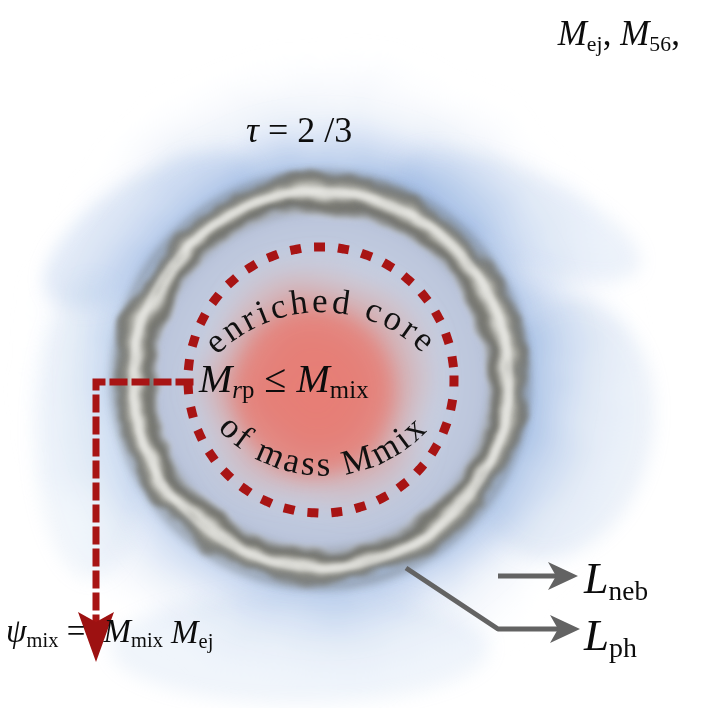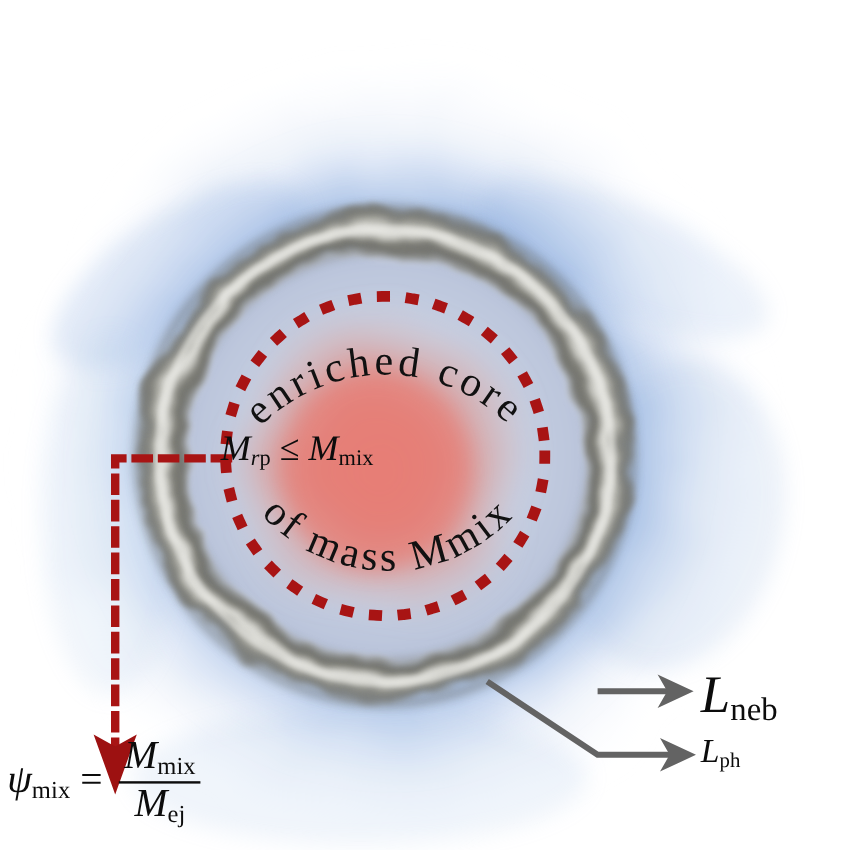--- a/index.html
+++ b/index.html
@@ -14,33 +14,33 @@
   sub.si{font-size:.62em;font-style:italic;vertical-align:-.26em;}
 
   
   #params{right:22px;top:16px;text-align:center;font-size:35px;}
   #params .row{display:block;margin-bottom:2px;}
 
   
   #tau{left:246px;top:112px;font-size:36px;}
 
   
-  #ineq{left:184px;top:358px;font-size:30px;}
+  #ineq{left:199px;top:358px;font-size:40px;}
 
   
   #psi{left:6px;top:614px;font-size:33px;display:flex;align-items:center;}
-  #psi .frac{display:inline-flex;flex-direction:column;align-items:center;
+  #psi .frac{display:inline-flex;flex-direction:row;align-items:center;
              margin-left:14px;line-height:1.0;}
   #psi .frac .num{padding:0 4px 1px 4px;}
   #psi .frac .bar{display:block;width:100%;height:2.5px;background:#0c0c0c;}
   #psi .frac .den{padding:1px 4px 0 4px;}
 
   
   #lneb{left:584px;top:556px;font-size:44px;}
-  #lph{left:584px;top:612px;font-size:28px;}
+  #lph{left:584px;top:612px;font-size:45px;}
 
   
   .arcbox{position:absolute;left:0;top:0;width:702px;height:708px;pointer-events:none;}
   .arctxt{font-family:"Liberation Serif","DejaVu Serif",serif;fill:#111111;}
 </style>
 </head>
 <body>
 
 <div id="stage">
 
@@ -181,22 +181,24 @@
   </svg>
 
   <svg class="layer" viewBox="0 0 702 708">
     <path d="M 406,568 L 498,629 L 560,629" fill="none" stroke="#636363" stroke-width="5" stroke-linejoin="round"></path>
     <path d="M 498,576 L 558,576" stroke="#636363" stroke-width="5" fill="none"></path>
     <path d="M 578,576 L 548,562 L 556,576 L 548,590 Z" fill="#636363"></path>
     <path d="M 580,629 L 550,615 L 558,629 L 550,643 Z" fill="#636363"></path>
   </svg>
 
   <div class="lbl" id="params">
+    <span class="row"><span class="ital">M</span><sub class="s">ej</sub><span>, </span><span class="ital">M</span><sub class="s">56</sub><span>,</span></span>
   </div>
 
+  <div class="lbl" id="tau"><span class="ital">τ</span><span> = </span><span>2 /3</span></div>
 
   <div class="lbl" id="ineq"><span class="ital">M</span><sub class="si">r</sub><sub class="s">p</sub><span> ≤ </span><span class="ital">M</span><sub class="s">mix</sub></div>
 
   <div class="lbl" id="psi">
     <span><span class="ital">ψ</span><sub class="s">mix</sub><span> = </span></span>
     <span class="frac">
       <span class="num"><span class="ital">M</span><sub class="s">mix</sub></span>
       <span class="bar"></span>
       <span class="den"><span class="ital">M</span><sub class="s">ej</sub></span>
     </span>

